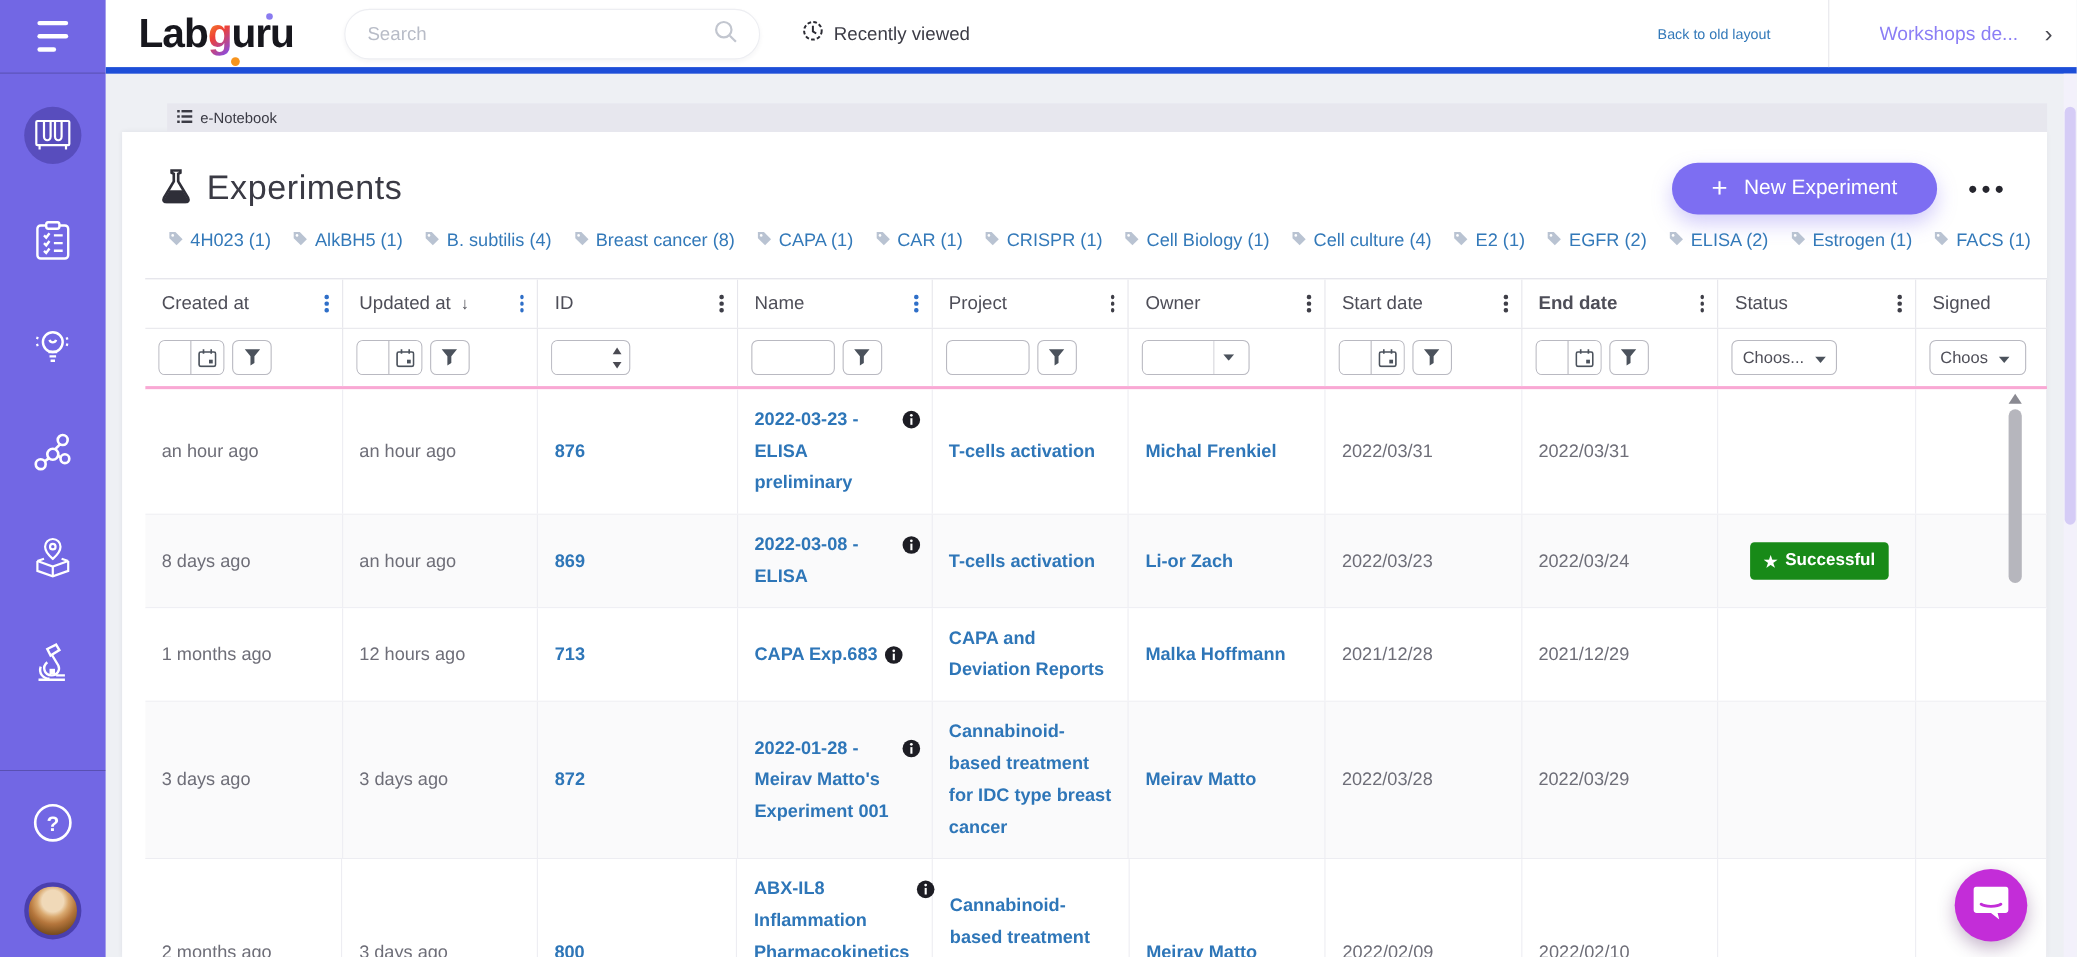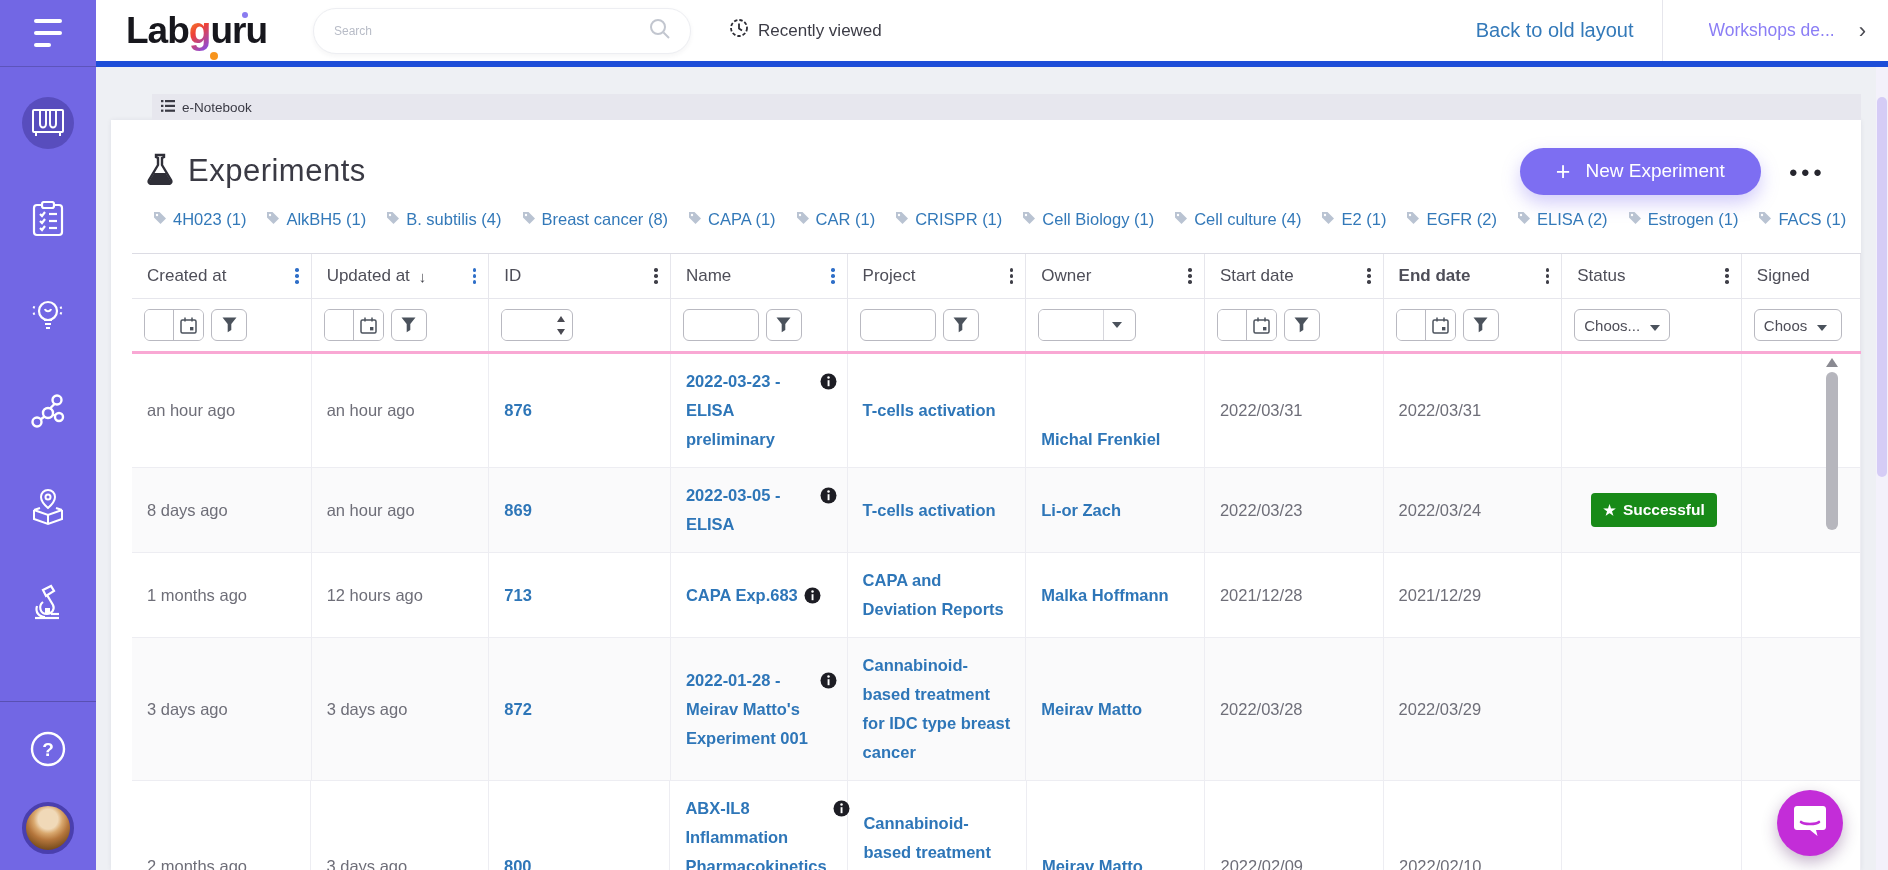--- a/index.html
+++ b/index.html
@@ -19,25 +19,25 @@
   .avatar { width:52px; height:52px; border-radius:50%; border:4px solid #4a3fae; cursor:pointer;
             background:radial-gradient(circle at 50% 30%, #f0d9b8 0 26%, #d9a86e 38%, #b5763c 55%, #7d5020 78%, #5d3a14 100%); }
 
   
   .topbar { position:absolute; left:96px; right:0; top:0; height:67px; background:#fff; border-bottom:6px solid #1d4ed8; display:flex; align-items:center; z-index:5; }
   .logo { margin-left:30px; font-size:37px; font-weight:700; letter-spacing:-1px; color:#17171d; position:relative; cursor:pointer; }
   .logo .g { background:linear-gradient(140deg,#f7a823 5%,#ef4136 48%,#8a4bdf 92%); -webkit-background-clip:text; background-clip:text; color:transparent; font-weight:800; position:relative; }
   .logo .dot-o { position:absolute; left:84px; bottom:-8px; width:8px; height:8px; background:#f7941d; border-radius:50%; }
   .logo .dot-p { position:absolute; left:116px; top:2px; width:6px; height:6px; background:#8a7bf0; border-radius:50%; }
   .search { margin-left:46px; width:378px; height:46px; border:1px solid #edeef2; border-radius:24px; background:#fff; box-shadow:0 2px 5px rgba(30,30,60,.05); display:flex; align-items:center; padding:0 20px; }
-  .search input { flex:1; border:none; outline:none; font-size:12px; color:#3a3a44; font-family:"Liberation Sans",sans-serif; background:transparent; }
+  .search input { flex:1; border:none; outline:none; font-size:17px; color:#3a3a44; font-family:"Liberation Sans",sans-serif; background:transparent; }
   .search input::placeholder { color:#b8bcc7; }
   .recent { margin-left:38px; display:flex; align-items:center; gap:9px; font-size:17px; color:#3c3c46; cursor:pointer; }
   .top-right { margin-left:auto; display:flex; align-items:center; height:100%; }
-  .back-link { color:#3379b9; font-size:20px; cursor:pointer; margin-right:28px; }
+  .back-link { color:#3379b9; font-size:13px; cursor:pointer; margin-right:52px; }
   .vdiv { width:1px; height:100%; background:#e6e6ec; }
   .workshops { color:#8b7ef5; font-size:17.5px; cursor:pointer; margin-left:46px; max-width:140px; white-space:nowrap; overflow:hidden; }
   .chev { color:#4a4a52; font-size:22px; margin:0 22px 0 24px; cursor:pointer; }
 
   
   .crumb { position:absolute; left:152px; top:94px; width:1709px; height:26px; background:#e7e7ee; display:flex; align-items:center; gap:7px; padding-left:9px; z-index:2; cursor:pointer; }
   .crumb span { font-size:13.5px; color:#3a3a44; }
 
   
   .card { position:absolute; left:111px; top:120px; width:1750px; height:750px; background:#fff; box-shadow:0 0 5px rgba(20,20,50,.07); z-index:1; overflow:hidden; }
@@ -573,21 +573,21 @@
               <span class="info-ic"><svg width="17" height="17" viewBox="0 0 17 17">
                   <circle cx="8.5" cy="8.5" r="8" fill="#1d1d24"></circle>
                   <rect x="7.6" y="7.2" width="1.9" height="6" fill="#fff"></rect>
                   <circle cx="8.5" cy="4.6" r="1.25" fill="#fff"></circle>
                 </svg></span>
             </div>
           </div>
           <div class="bcell proj" style="width: 180px;">
             <a class="blink">T-cells activation</a>
           </div>
-          <div class="bcell" style="width: 180px; align-items: flex-end;">
+          <div class="bcell" style="width: 180px;">
             <a class="blink">Michal Frenkiel</a>
           </div>
           <div class="bcell" style="width: 180px;">
             <span class="muted">2022/03/31</span>
           </div>
           <div class="bcell" style="width: 180px;">
             <span class="muted">2022/03/31</span>
           </div>
           <div class="bcell" style="width: 181px;"></div>
           <div class="bcell" style="width: 120px;"></div>
@@ -597,21 +597,21 @@
             <span class="muted">8 days ago</span>
           </div>
           <div class="bcell" style="width: 179px;">
             <span class="muted">an hour ago</span>
           </div>
           <div class="bcell" style="width: 183px;">
             <a class="blink">869</a>
           </div>
           <div class="bcell" style="width: 178px;">
             <div class="name-inner">
-              <a class="blink">2022-03-05 - ELISA</a>
+              <a class="blink">2022-03-08 - ELISA</a>
               <span class="info-ic"><svg width="17" height="17" viewBox="0 0 17 17">
                   <circle cx="8.5" cy="8.5" r="8" fill="#1d1d24"></circle>
                   <rect x="7.6" y="7.2" width="1.9" height="6" fill="#fff"></rect>
                   <circle cx="8.5" cy="4.6" r="1.25" fill="#fff"></circle>
                 </svg></span>
             </div>
           </div>
           <div class="bcell proj" style="width: 180px;">
             <a class="blink">T-cells activation</a>
           </div>

